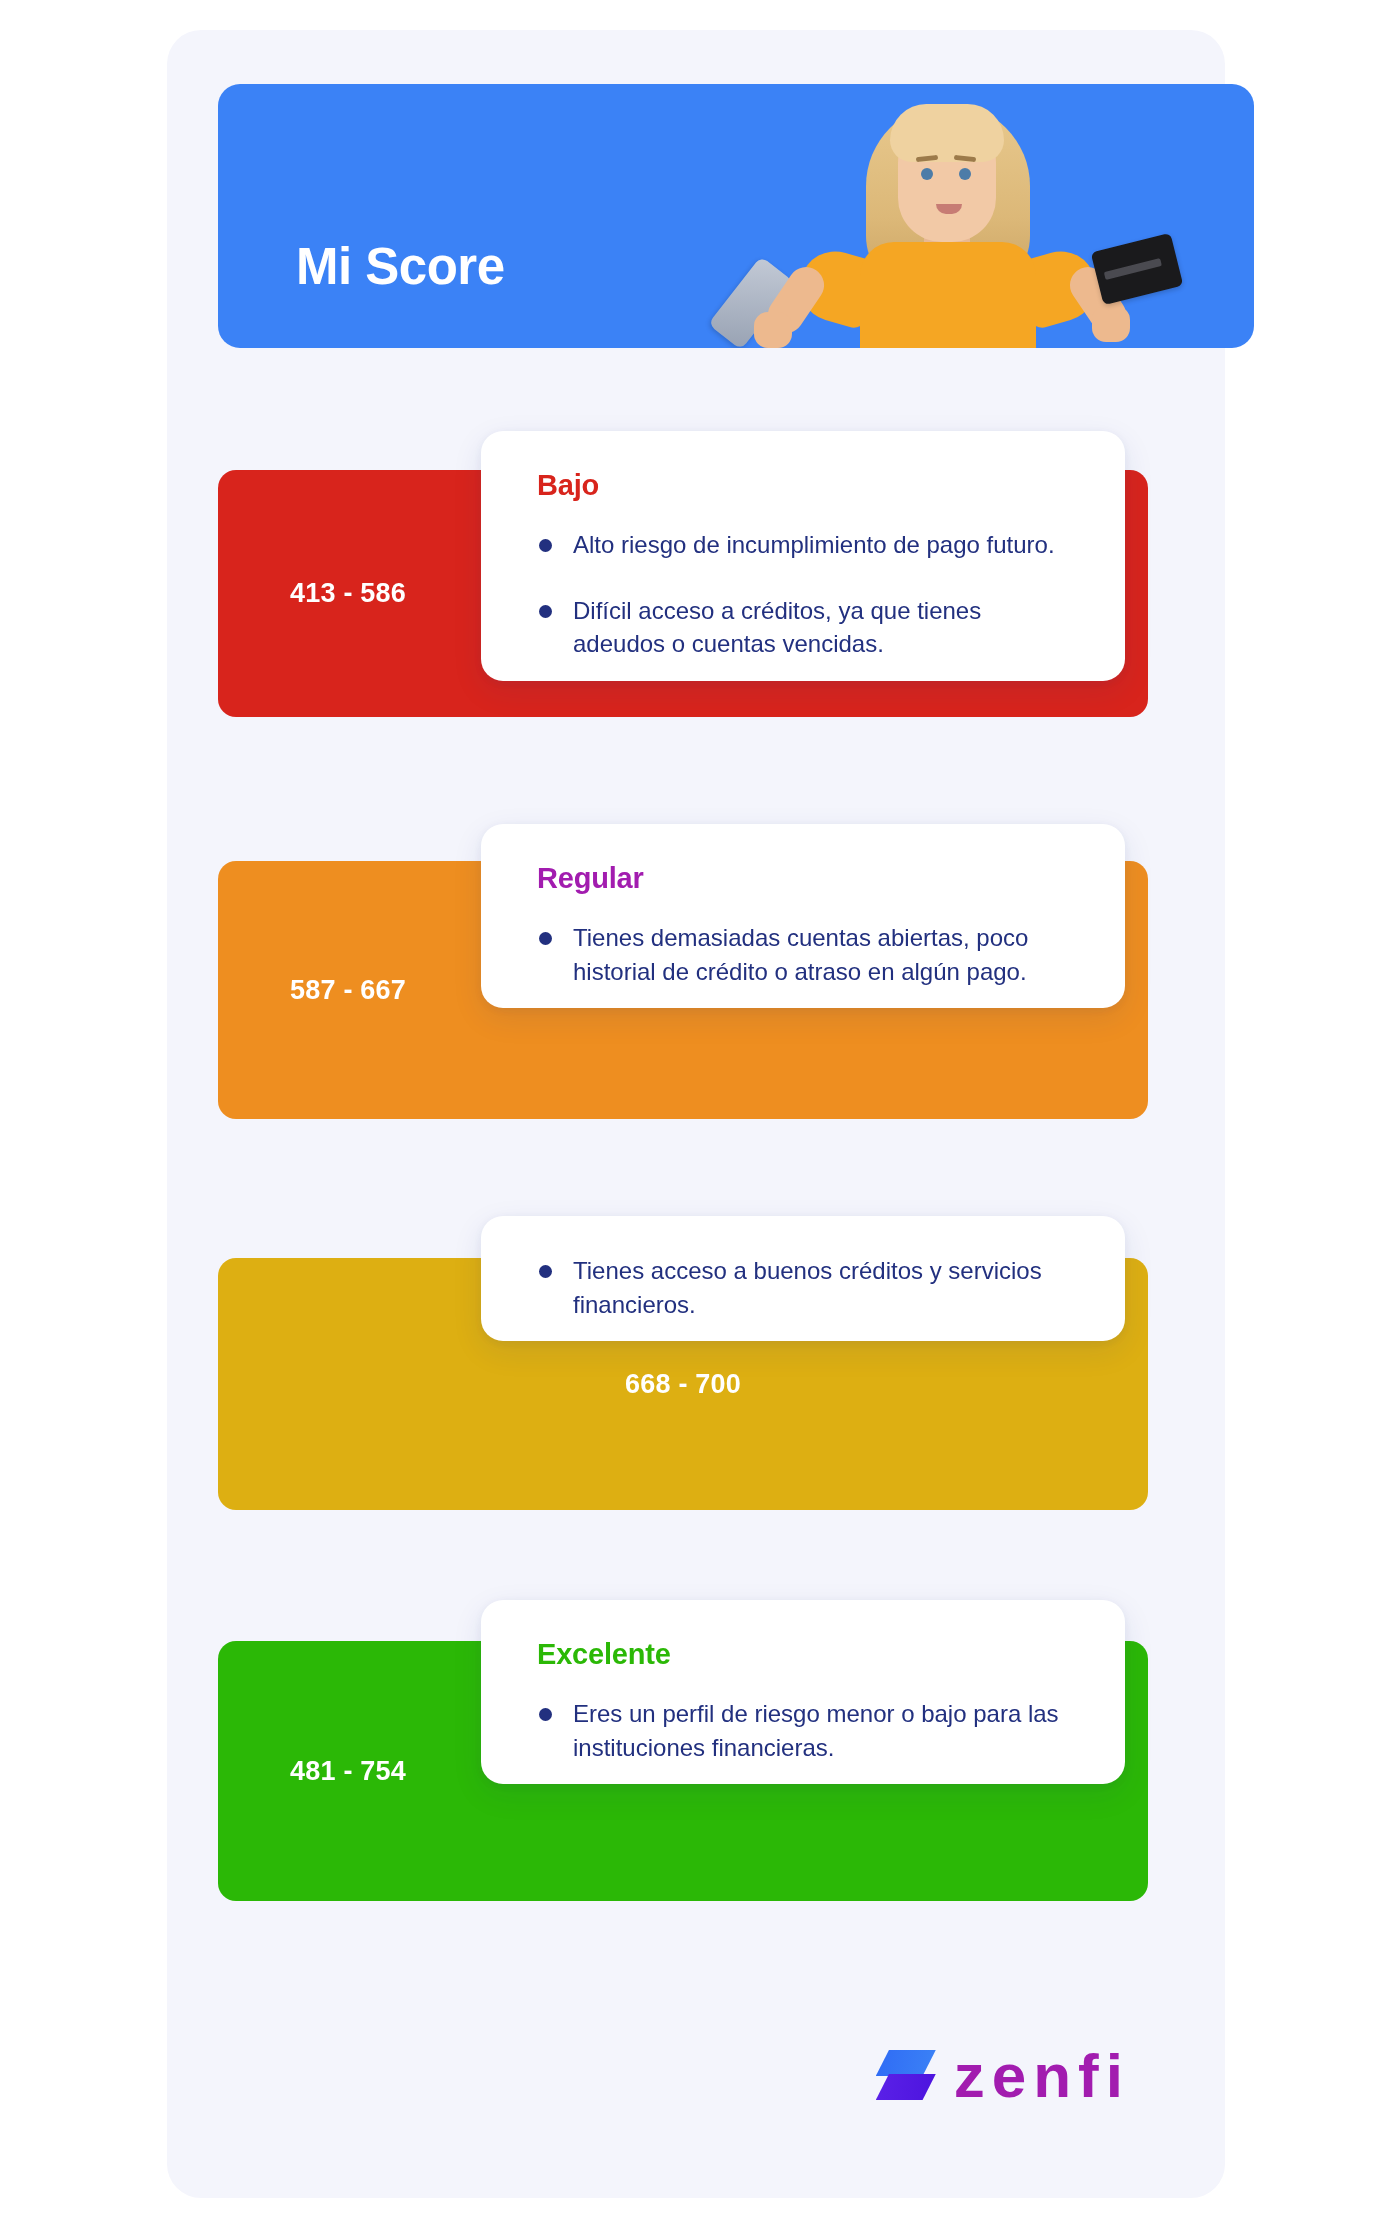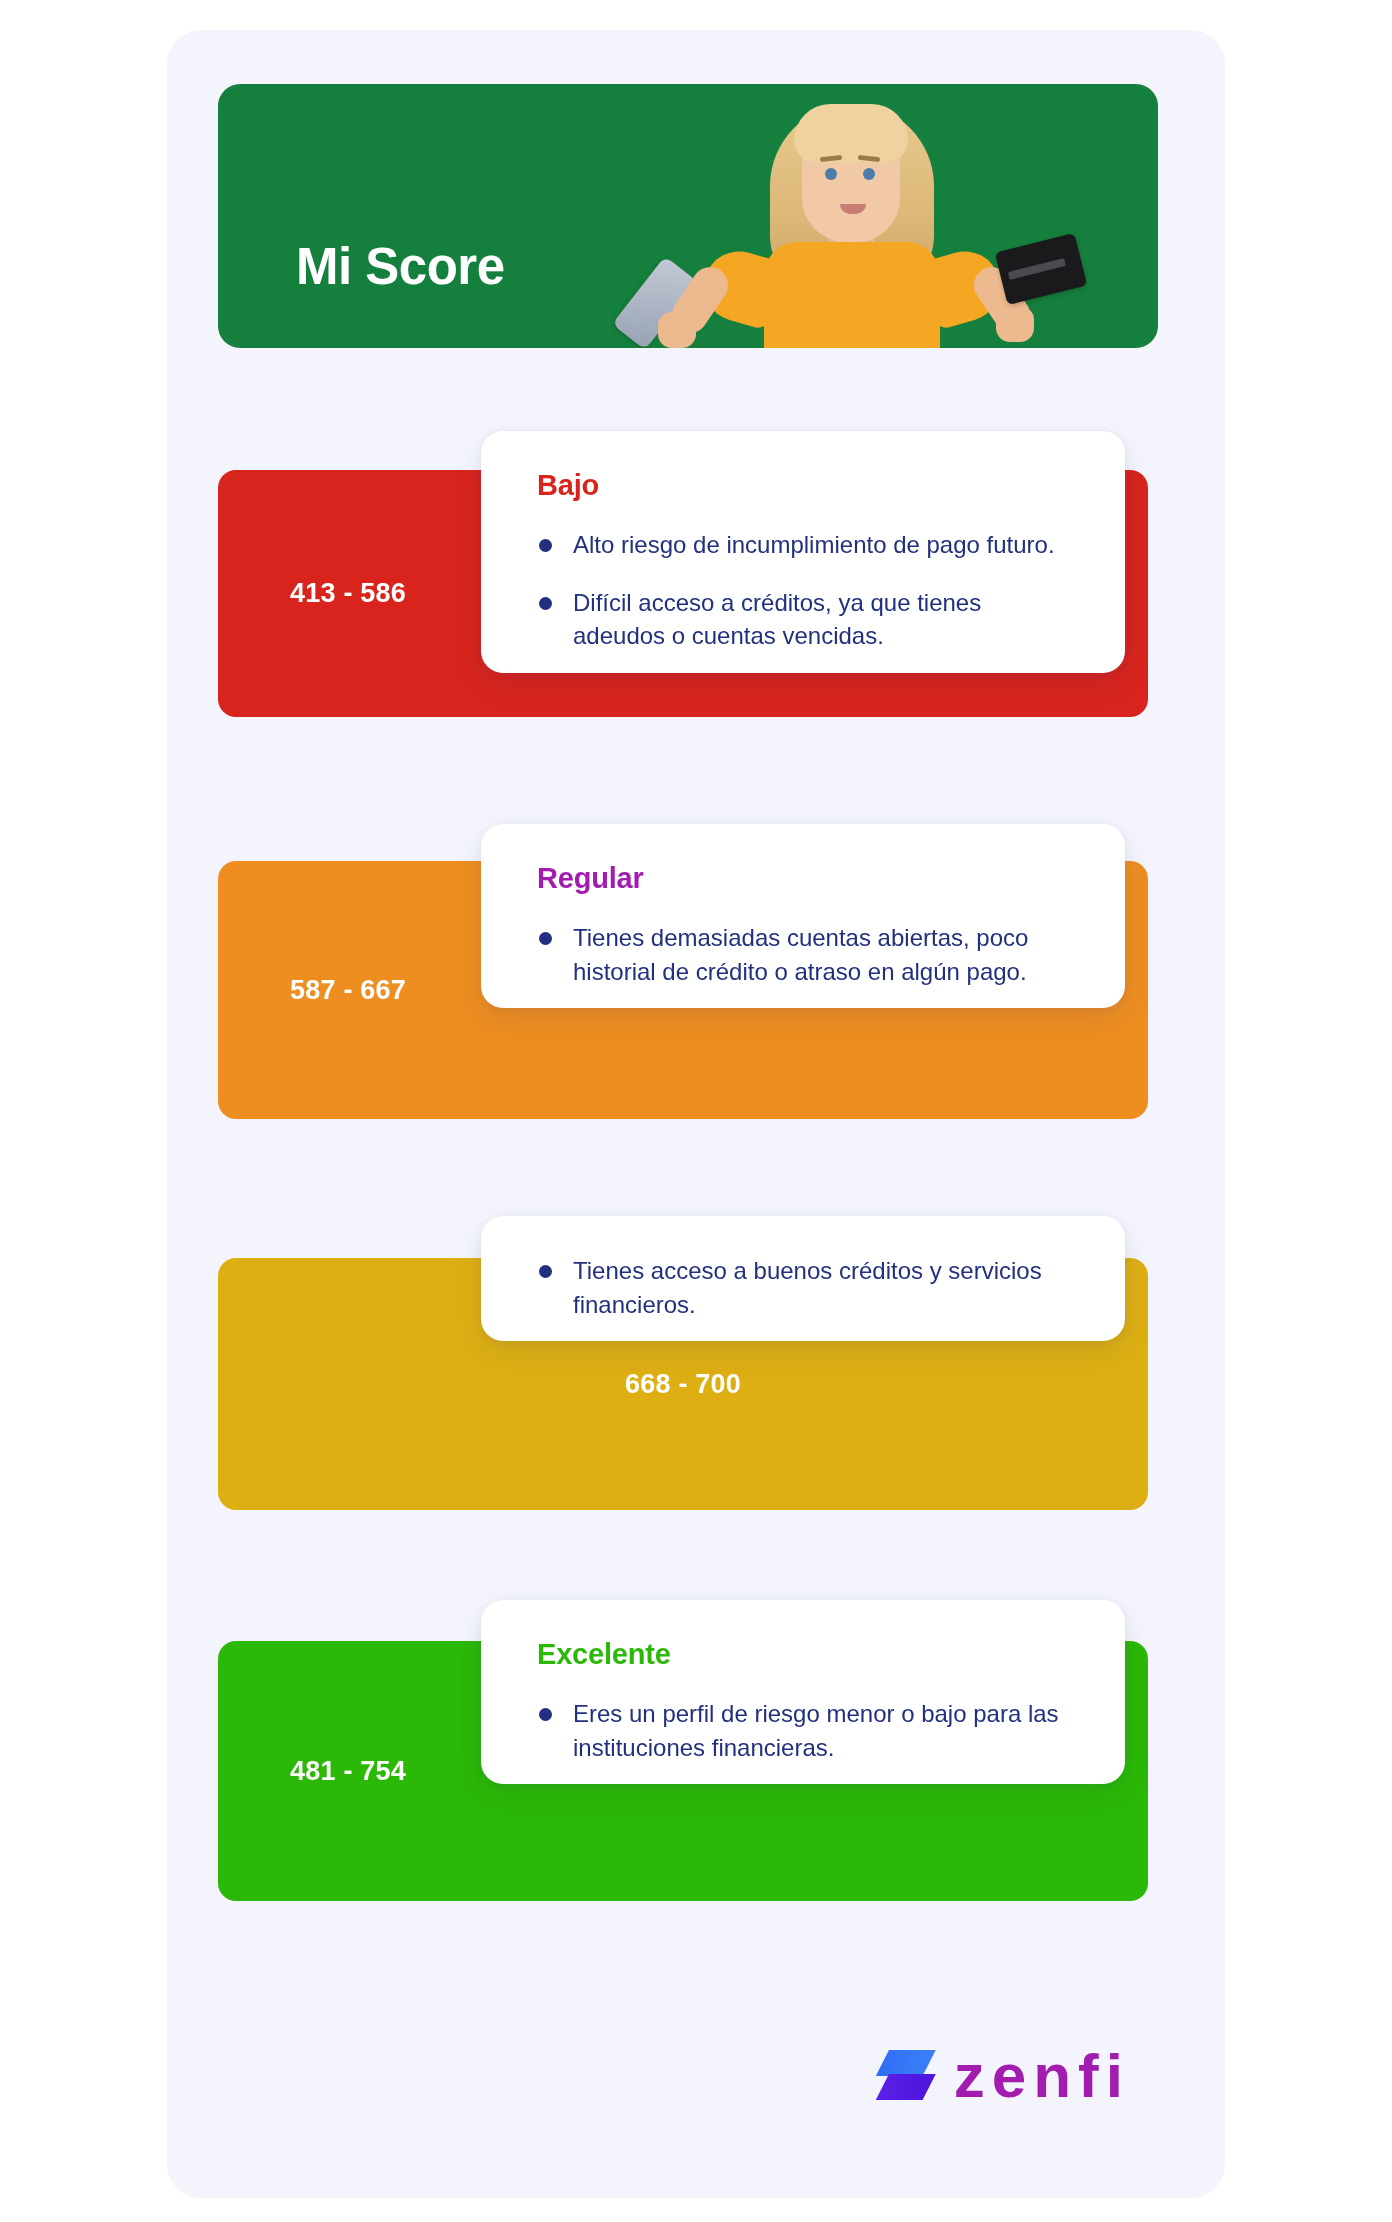--- a/index.html
+++ b/index.html
@@ -30,23 +30,23 @@
     height:2168px;
     background:#F4F5FC;
     border-radius:34px;
   }
 
   
   .header {
     position:absolute;
     left:218px;
     top:84px;
-    width:940px;
+    width:1036px;
     height:264px;
-    background:#15803d;
+    background:#3b82f6;
     border-radius:22px;
     overflow:hidden;
   }
   .header-title {
     position:absolute;
     left:78px;
     top:182px;
     transform:translateY(-50%);
     color:#ffffff;
     font-size:51px;
@@ -171,21 +171,21 @@
   .info-title {
     font-size:29px;
     font-weight:bold;
     letter-spacing:-0.2px;
     margin-bottom:26px;
   }
   .bullets { list-style:none; }
   .bullets li {
     position:relative;
     padding-left:36px;
-    margin-bottom:24px;
+    margin-bottom:32px;
     color:#22307F;
     font-size:24px;
     line-height:1.40;
   }
   .bullets li:last-child { margin-bottom:0; }
   .bullets li .dot {
     position:absolute;
     left:2px;
     top:11px;
     width:13px;

